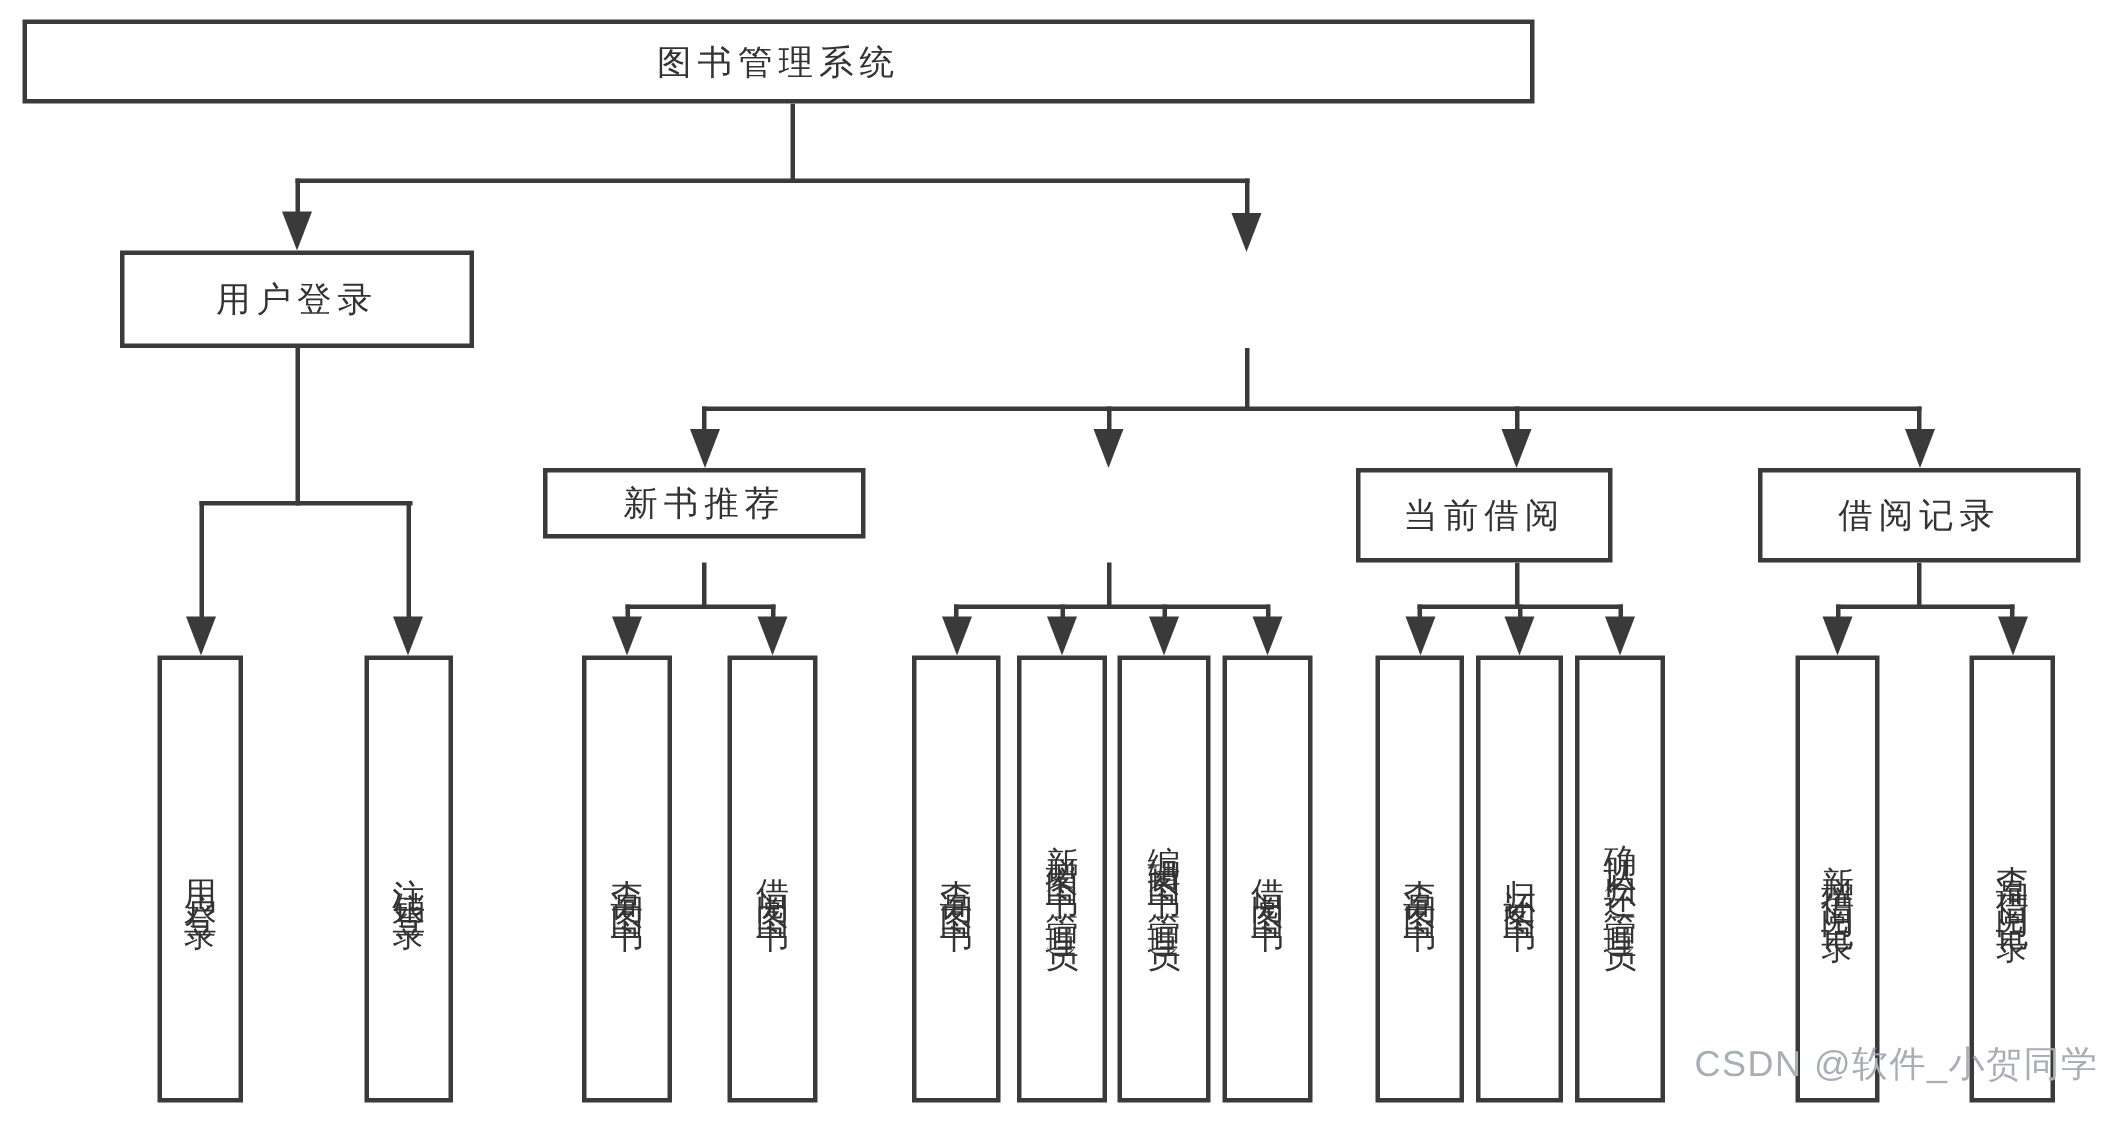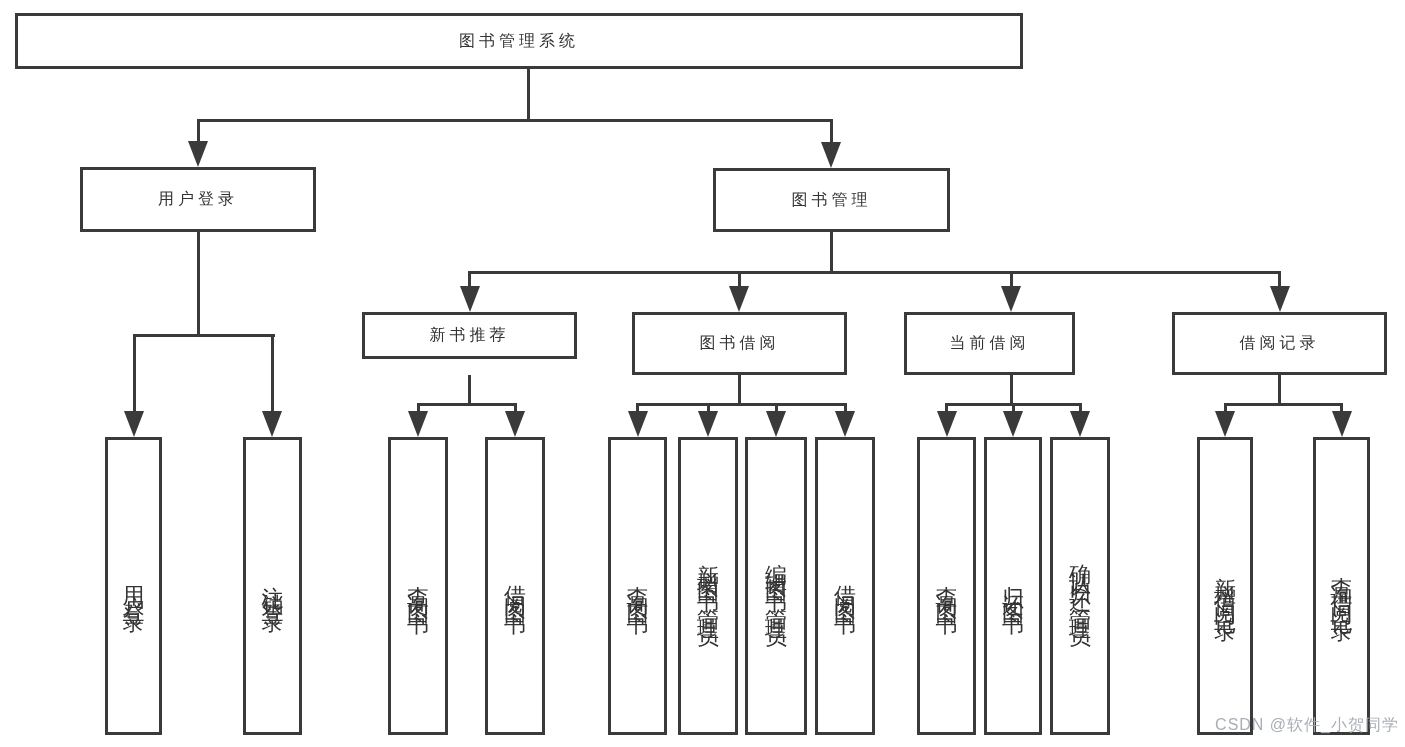--- a/index.html
+++ b/index.html
@@ -10,36 +10,36 @@
   .canvas{
     position:relative;width:1405px;height:747px;background:var(--background);
     overflow:hidden;
   }
   
   .node{
     position:absolute;box-sizing:border-box;border:3px solid var(--line);
     background:#fff;display:flex;align-items:center;justify-content:center;
     color:var(--text);
   }
-  .hlabel{font-size:16px;letter-spacing:4px;white-space:nowrap;color:var(--text);}
+  .hlabel{font-size:23px;letter-spacing:4px;white-space:nowrap;color:var(--text);}
   .vnode{display:flex;align-items:center;justify-content:center;}
   .vlabel{
     writing-mode:vertical-rl;text-orientation:mixed;font-size:22px;
     letter-spacing:9px;color:var(--text);line-height:1;white-space:nowrap;
   }
   
   .vl{position:absolute;width:3px;background:var(--line);}
   .hl{position:absolute;height:3px;background:var(--line);}
   .arr{
     position:absolute;width:0;height:0;
     border-left:10px solid transparent;border-right:10px solid transparent;
     border-top:26px solid var(--line);
   }
   .watermark{
-    position:absolute;right:6px;bottom:11px;font-size:16px;letter-spacing:1px;
+    position:absolute;right:6px;bottom:22px;font-size:24px;letter-spacing:1px;
     color:var(--watermark);white-space:nowrap;
   }
 </style>
 </head>
 <body>
 
 <div class="canvas">
 
   <div class="vl" style="left:526.5px;top:69px;height:53px"></div>
   <div class="hl" style="left:196.5px;top:119px;width:636px"></div>
@@ -100,29 +100,23 @@
   <div class="vl" style="left:1340px;top:403px;height:14px"></div>
   <div class="arr" style="left:1331.5px;top:411px"></div>
 
   <div class="node" style="left:15px;top:13px;width:1008px;height:56px">
     <span class="hlabel">图书管理系统</span>
   </div>
 
   <div class="node" style="left:80px;top:167px;width:236px;height:65px">
     <span class="hlabel">用户登录</span>
   </div>
-  <div class="node" style="left:713px;top:168px;width:237px;height:64px">
-    <span class="hlabel">图书管理</span>
-  </div>
 
   <div class="node" style="left:362px;top:312px;width:215px;height:47px">
     <span class="hlabel">新书推荐</span>
-  </div>
-  <div class="node" style="left:632px;top:312px;width:215px;height:63px">
-    <span class="hlabel">图书借阅</span>
   </div>
   <div class="node" style="left:904px;top:312px;width:171px;height:63px">
     <span class="hlabel">当前借阅</span>
   </div>
   <div class="node" style="left:1172px;top:312px;width:215px;height:63px">
     <span class="hlabel">借阅记录</span>
   </div>
 
   <div class="node vnode" style="left:105px;top:437px;width:57px;height:298px">
     <span class="vlabel">用户登录</span>

